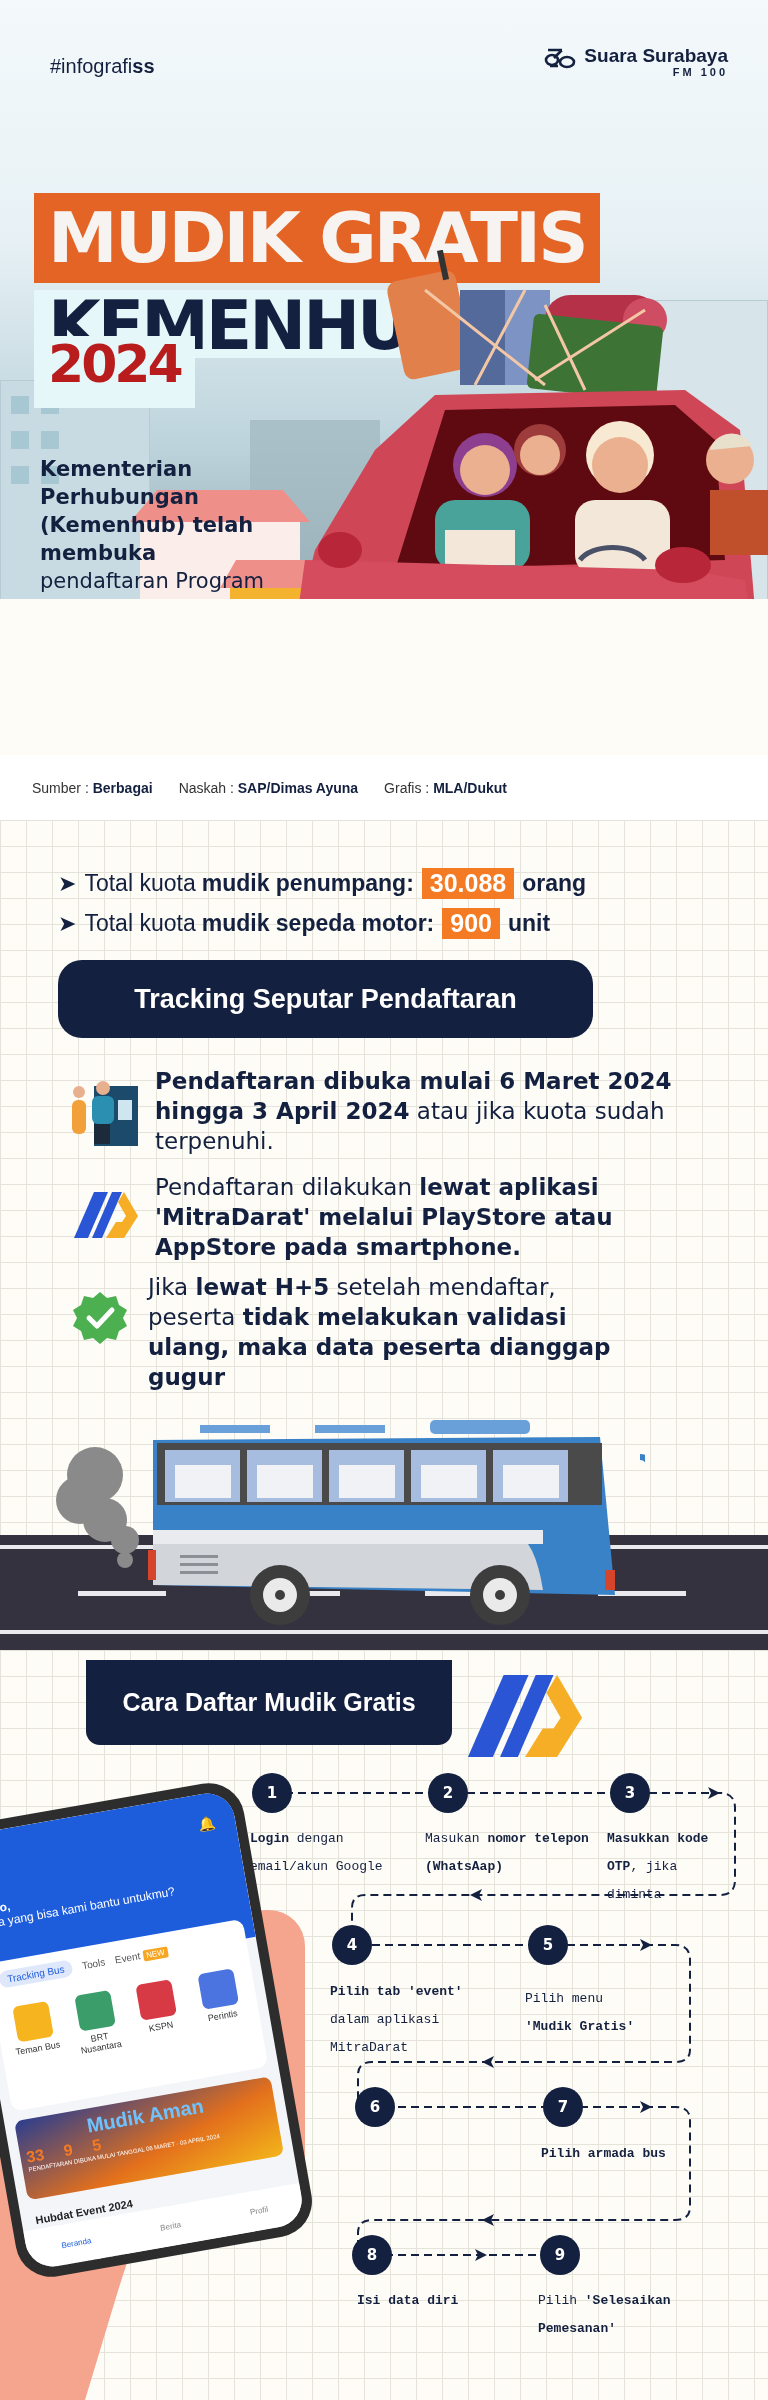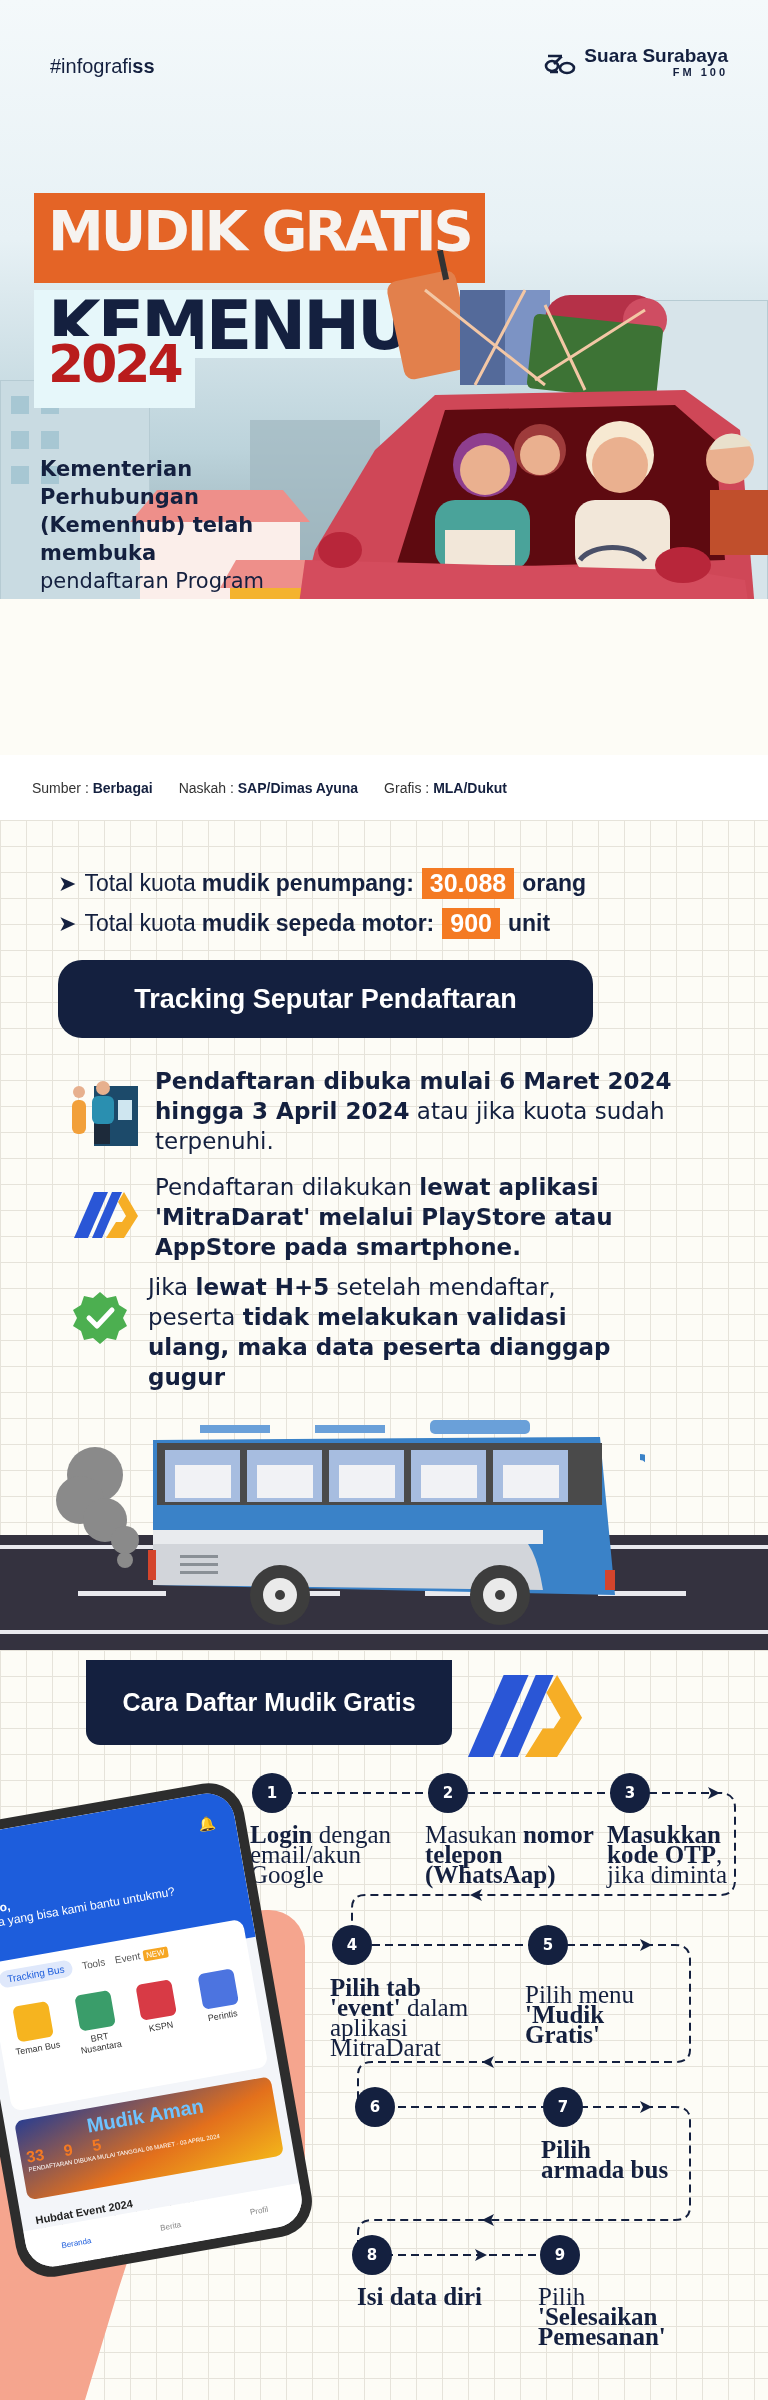--- a/index.html
+++ b/index.html
@@ -7,28 +7,28 @@
 .abs{position:absolute}
 .grid{background-color:#fdfcf6;background-image:linear-gradient(#e6e3da 1px,transparent 1px),linear-gradient(90deg,#e6e3da 1px,transparent 1px);background-size:26px 26px}
 
 #hero{left:0;top:0;width:768px;height:599px;background:linear-gradient(180deg,#f4f9fb 0%,#e7f1f5 40%,#bcd3db 75%,#8fa7af 100%);overflow:hidden}
 .bldg{position:absolute;background:#c9dbe2;border:1px solid #b6cbd3}
 .win{position:absolute;background:#a7c7d3}
 .house{position:absolute}
 .road{position:absolute;left:0;top:600px;width:768px;height:155px;background:#6b6f72}
 .title-box{position:absolute;left:34px;width:auto;padding:0 14px;font-family:"DejaVu Sans",sans-serif;font-weight:900;letter-spacing:-3px;line-height:1}
 #t1{top:114px;height:73px;background:#e6f7fa;font-size:68px;color:#14203f;padding-top:4px}
-#t2{top:193px;height:90px;background:#e46426;font-size:56px;color:#f6f3f0;padding-top:10px;left:34px}
+#t2{top:193px;height:90px;background:#e46426;font-size:70px;color:#f6f3f0;padding-top:10px;left:34px}
 #t3{top:290px;height:68px;background:#e6f7fa;font-size:68px;color:#14203f;padding-top:2px}
 #t4{top:336px;height:72px;background:#e6f7fa;font-size:52px;color:#b91c1c;padding-top:2px}
 .intro{left:40px;top:455px;width:230px;font-size:21px;line-height:28px;color:#14203f;font-family:"DejaVu Sans",sans-serif}
 .intro b{font-weight:700}
 .topbar{left:50px;top:55px;font-size:20px;color:#14203f}
 .topbar b{font-weight:700}
-.logo{right:40px;top:46px;display:flex;align-items:flex-end;gap:0}
+.logo{right:40px;top:46px;display:flex;align-items:flex-start;gap:0}
 .logo-text{display:flex;flex-direction:column;align-items:flex-end;color:#14203f}
 .logo-text .n{font-size:19px;font-weight:700;line-height:20px}
 .logo-text .f{font-size:11px;font-weight:700;letter-spacing:3px;line-height:12px}
 
 #credits{left:0;top:755px;width:768px;height:65px;background:#fff;display:flex;align-items:center;padding-left:32px;gap:26px;font-size:14px;color:#333}
 #credits b{color:#14203f}
 
 #sec2{left:0;top:820px;width:768px;height:812px}
 .quota{position:absolute;left:58px;font-size:23px;color:#14203f;display:flex;align-items:center;white-space:nowrap}
 .quota .arrow{font-size:22px;margin-right:8px}
@@ -36,21 +36,21 @@
 .quota .num{background:#f47a23;color:#fff;font-weight:700;padding:1px 8px;margin:0 8px;font-size:25px}
 .pill{position:absolute;left:58px;top:140px;width:535px;height:78px;background:#14203f;border-radius:24px;color:#fff;font-size:27px;font-weight:700;display:flex;align-items:center;justify-content:center}
 .info{position:absolute;left:155px;font-size:23px;line-height:30px;color:#14203f;font-family:"DejaVu Sans",sans-serif}
 .info b{font-weight:700}
 
 #busroad{left:0;top:1535px;width:768px;height:115px;background:#34323f}
 
 #sec3{left:0;top:1650px;width:768px;height:750px}
 .hdr{position:absolute;left:86px;top:10px;width:366px;height:85px;background:#14203f;border-radius:0 0 14px 14px;color:#fff;font-size:25px;font-weight:700;display:flex;align-items:center;justify-content:center}
 .step{position:absolute;width:40px;height:40px;border-radius:50%;background:#14203f;color:#fff;font-weight:700;font-size:15px;display:flex;align-items:center;justify-content:center;font-family:"DejaVu Sans",sans-serif}
-.stxt{position:absolute;font-size:25px;line-height:20px;color:#14203f;font-family:Liberation Serif, serif}
+.stxt{position:absolute;font-size:13px;line-height:28px;color:#14203f;font-family:Liberation Mono, monospace}
 .stxt b{font-weight:700}
 
 .hand{position:absolute;background:#f5a58e}
 .phone{position:absolute;left:-20px;top:150px;width:300px;height:460px;background:#2d2d2d;border-radius:36px;transform:rotate(-10deg);padding:10px}
 .screen{width:100%;height:100%;background:#f3f5f9;border-radius:28px;overflow:hidden;position:relative}
 .scr-top{height:150px;background:#1d5ddc;color:#fff;padding:70px 14px 0;font-size:12px}
 .card{position:absolute;left:10px;top:130px;right:10px;height:150px;background:#fff;border-radius:10px;padding:10px;font-size:10px;color:#555}
 .tabs{display:flex;gap:10px;align-items:center}
 .tab-active{background:#dfe8fb;color:#1d5ddc;border-radius:10px;padding:3px 8px}
 .newb{background:#f6a623;color:#fff;font-size:8px;padding:1px 3px;border-radius:2px;margin-left:3px}

